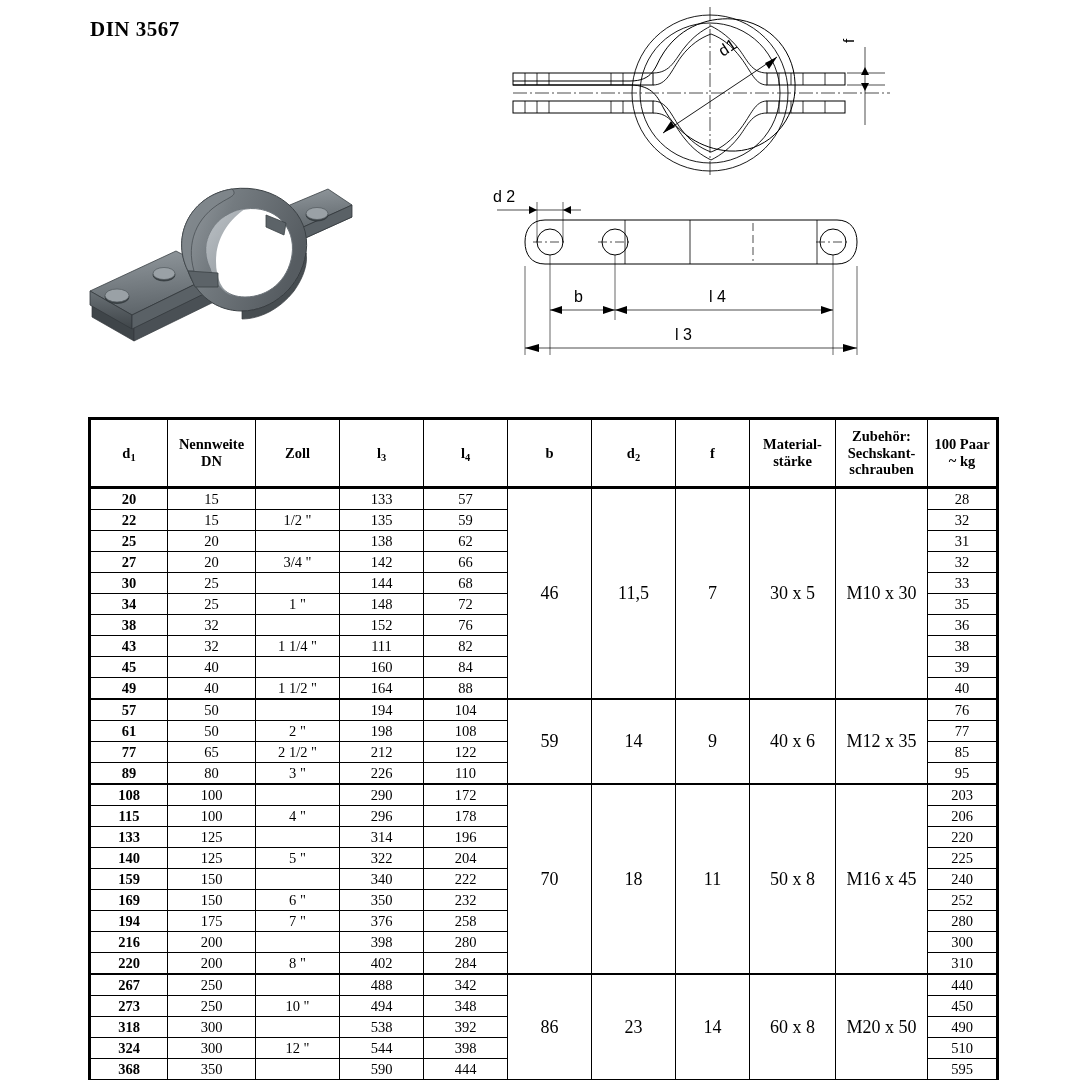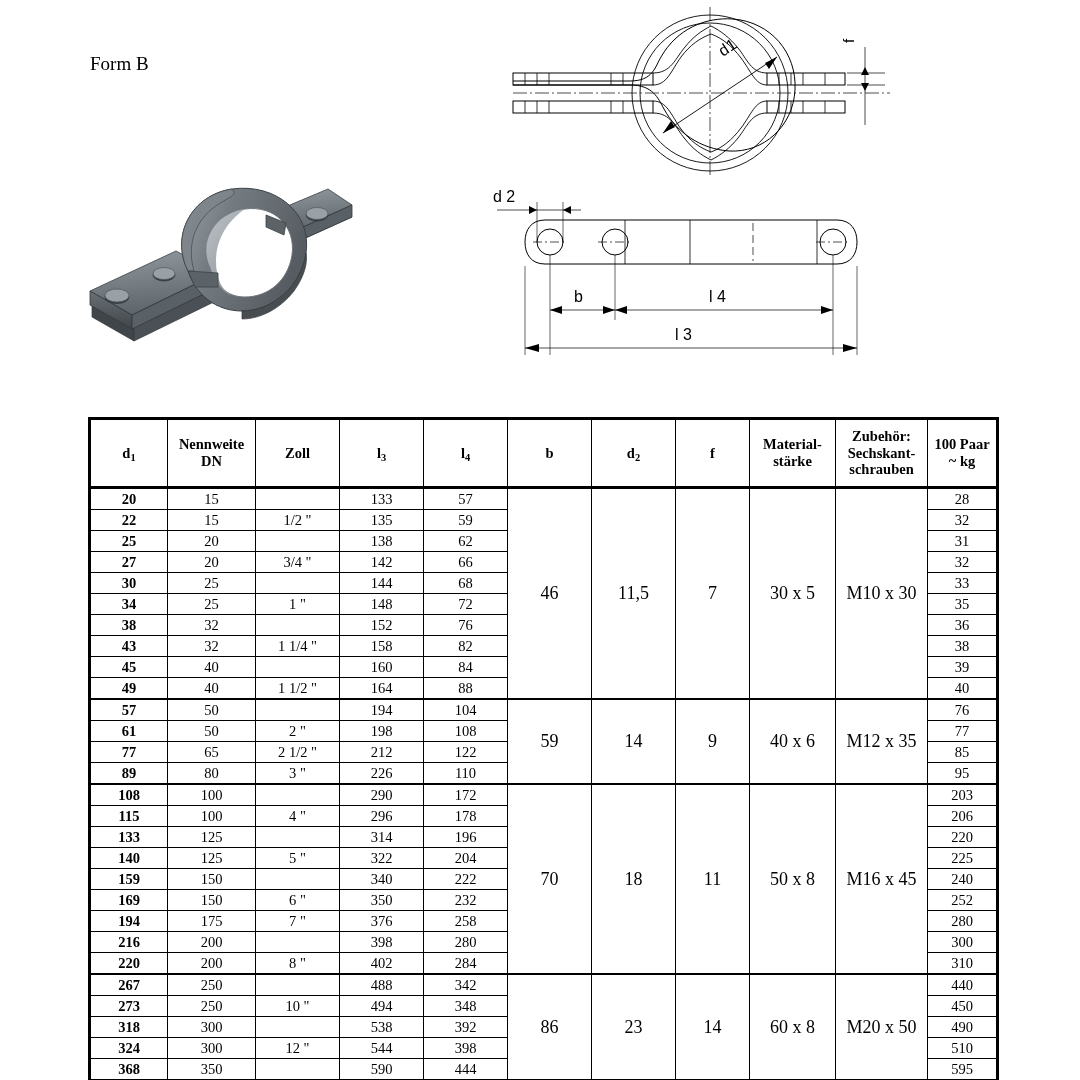--- a/index.html
+++ b/index.html
@@ -94,21 +94,21 @@
     vertical-align: baseline;
     position: relative;
     top: 3px;
   }
   .hdr-multiline { display: block; }
 </style>
 </head>
 <body>
 
 <div id="title-block">
-  <div id="form-label">Form B</div>
+  <div id="din-title">DIN 3567</div>
 </div>
 
 <div class="drawing" id="iso-view">
 <svg width="290" height="190" viewBox="0 0 290 190">
   <defs>
     <linearGradient id="gTop" x1="0" y1="0" x2="0.3" y2="1">
       <stop offset="0%" stop-color="#8d9399"></stop>
       <stop offset="55%" stop-color="#6c7378"></stop>
       <stop offset="100%" stop-color="#4e5458"></stop>
     </linearGradient>
@@ -400,21 +400,21 @@
           <td>32</td>
           <td></td>
           <td>152</td>
           <td>76</td>
           <td>36</td>
         </tr>
         <tr>
           <td class="d1cell">43</td>
           <td>32</td>
           <td>1 1/4 "</td>
-          <td>158</td>
+          <td>111</td>
           <td>82</td>
           <td>38</td>
         </tr>
         <tr>
           <td class="d1cell">45</td>
           <td>40</td>
           <td></td>
           <td>160</td>
           <td>84</td>
           <td>39</td>

